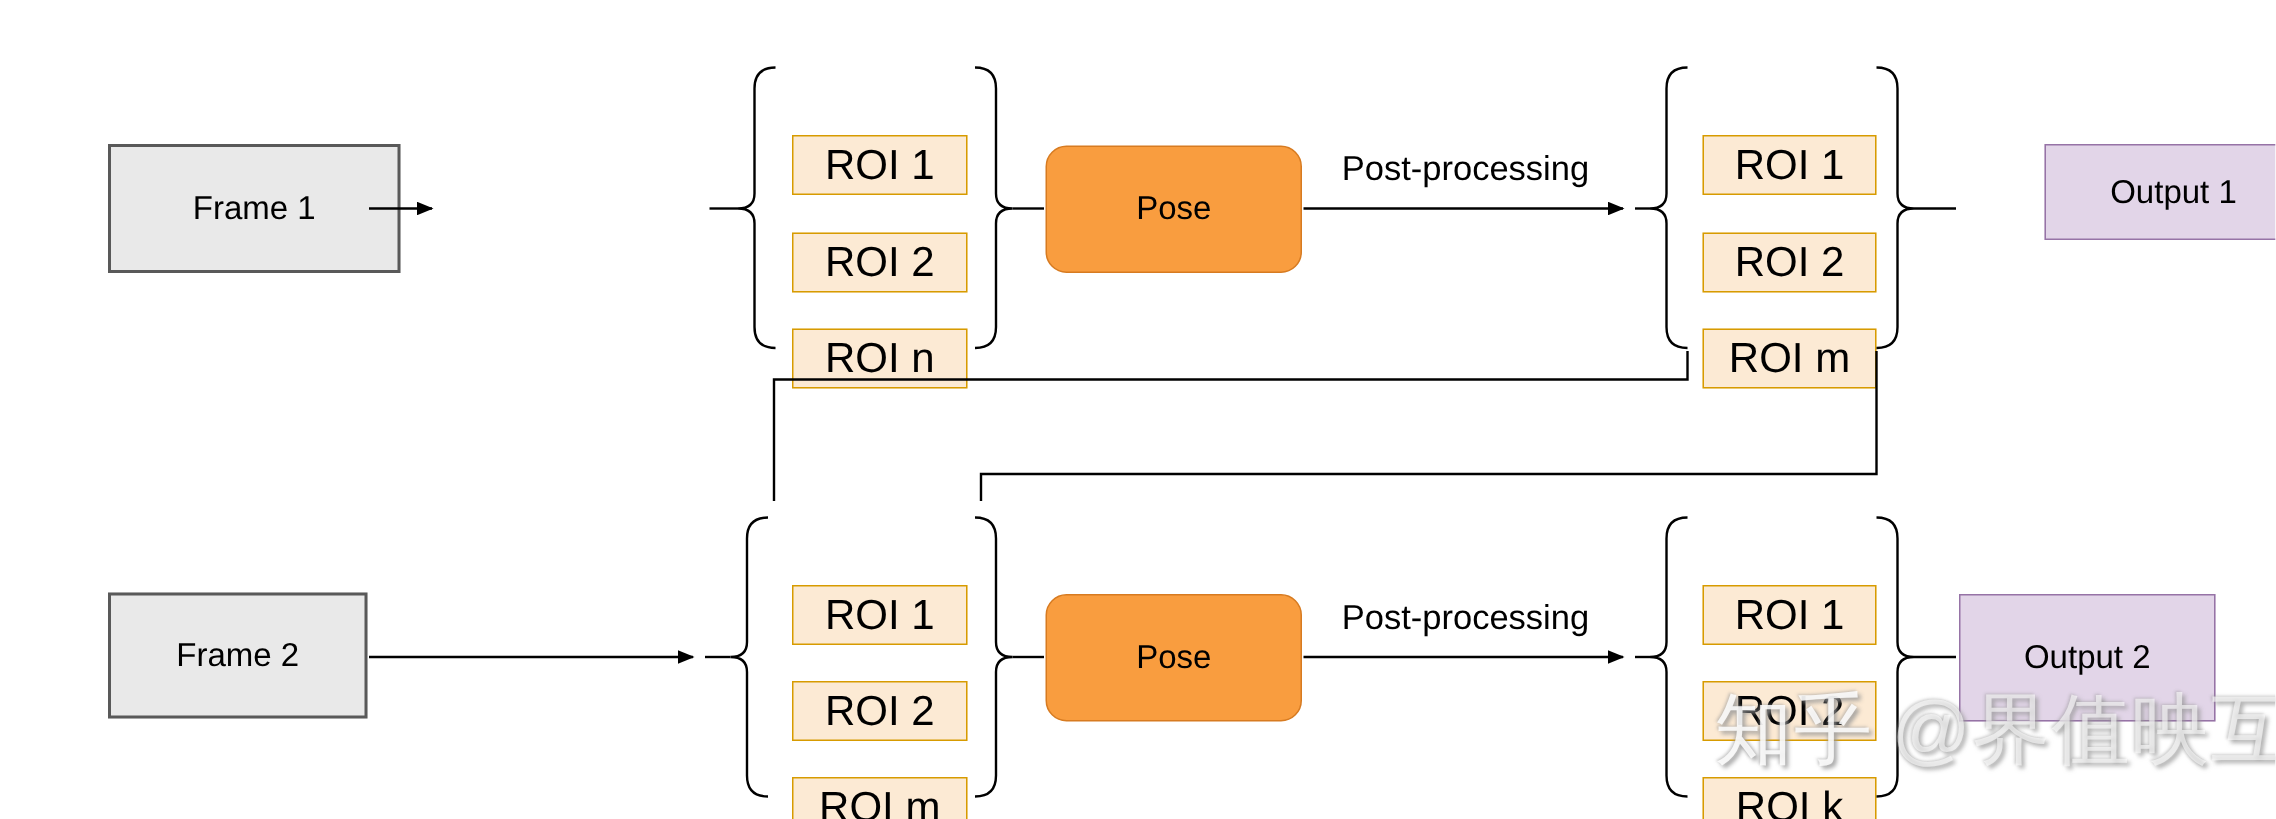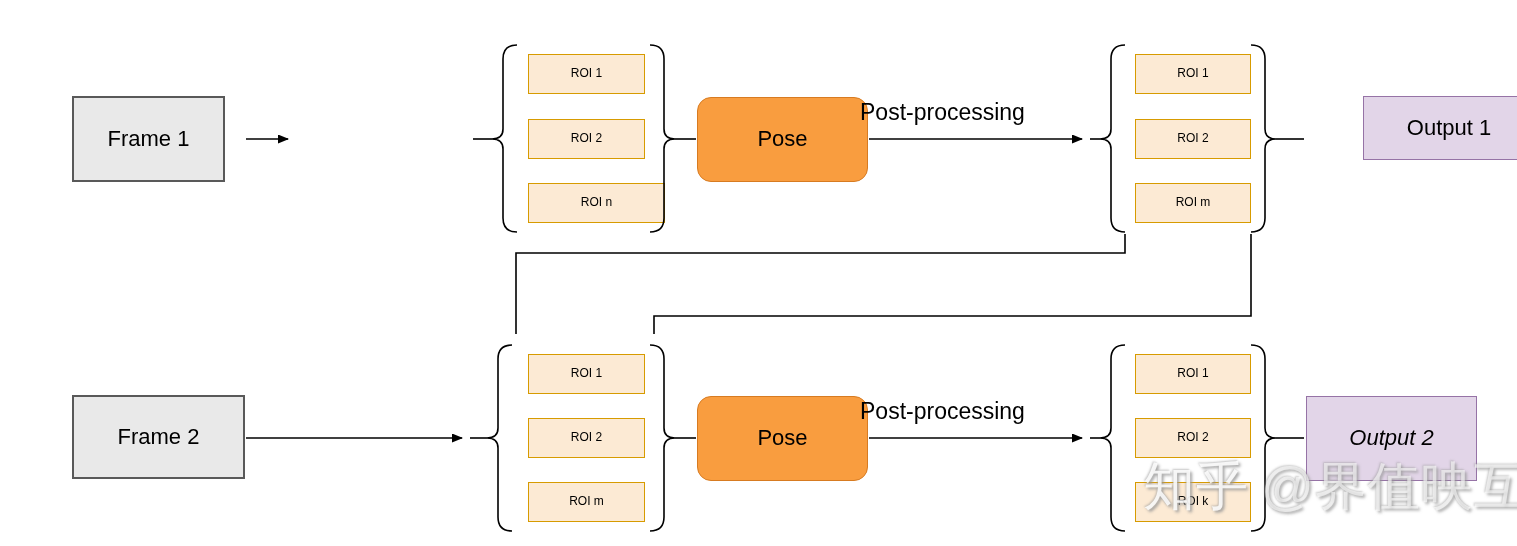--- a/index.html
+++ b/index.html
@@ -8,23 +8,23 @@
     font-family:"Liberation Sans", sans-serif;color:#000;
   }
   .box{
     position:absolute;display:flex;align-items:center;justify-content:center;
     box-sizing:border-box;font-size:22px;line-height:1.1;text-align:center;z-index:1;
   }
   .frame{background:var(--frame-fill);border:2px solid var(--frame-stroke);}
   .detection{background:var(--detection-fill);border:1.6px solid var(--detection-stroke);border-radius:14px;}
   .pose{background:var(--pose-fill);border:1.6px solid var(--pose-stroke);border-radius:14px;}
   .output{background:var(--output-fill);border:1.6px solid var(--output-stroke);}
-  .roi{background:var(--roi-fill);border:1.5px solid var(--roi-stroke);font-size:12px;}
+  .roi{background:var(--roi-fill);border:1.5px solid var(--roi-stroke);font-size:28px;margin-top:36px;}
   .flow-label{
-    position:absolute;font-size:23px;text-align:left;z-index:1;white-space:nowrap;
+    position:absolute;font-size:23px;text-align:center;z-index:1;white-space:nowrap;
   }
   svg.connectors{position:absolute;left:0;top:0;z-index:2;pointer-events:none;}
   svg.connectors path{stroke:var(--line);stroke-width:1.6;fill:none;}
   .watermark{
     position:absolute;left:1143px;top:452px;z-index:5;font-size:52px;
     white-space:nowrap;letter-spacing:1px;font-weight:400;
   }
   .watermark .brand{
     color:rgba(255,255,255,0.85);
     text-shadow:2px 2px 3px rgba(150,150,150,0.85), -1px -1px 2px rgba(150,150,150,0.5);
@@ -68,26 +68,26 @@
     <path d="M 869 438 L 1082 438" marker-end="url(#arrow)"></path>
     <path d="M 1090 438 L 1100 438"></path>
     <path d="M 1276 438 L 1304 438"></path>
 
     <path d="M 512 345 Q 498 345 498 359 L 498 428 Q 498 438 487 438 Q 498 438 498 448 L 498 517 Q 498 531 512 531"></path>
     <path d="M 650 345 Q 664 345 664 359 L 664 428 Q 664 438 675 438 Q 664 438 664 448 L 664 517 Q 664 531 650 531"></path>
     <path d="M 1125 345 Q 1111 345 1111 359 L 1111 428 Q 1111 438 1100 438 Q 1111 438 1111 448 L 1111 517 Q 1111 531 1125 531"></path>
     <path d="M 1251 345 Q 1265 345 1265 359 L 1265 428 Q 1265 438 1276 438 Q 1265 438 1265 448 L 1265 517 Q 1265 531 1251 531"></path>
   </svg>
 
-  <div class="box frame" style="left:72px;top:96px;width:153px;height:86px;">Frame 1</div>
+  <div class="box frame" style="left:72px;top:96px;width:195px;height:86px;">Frame 1</div>
 
 
   <div class="box roi" style="left:528px;top:54px;width:117px;height:40px;">ROI 1</div>
   <div class="box roi" style="left:528px;top:119px;width:117px;height:40px;">ROI 2</div>
-  <div class="box roi" style="left:528px;top:183px;width:137px;height:40px;">ROI n</div>
+  <div class="box roi" style="left:528px;top:183px;width:117px;height:40px;">ROI n</div>
 
   <div class="box pose" style="left:697px;top:97px;width:171px;height:85px;">Pose</div>
 
   <div class="flow-label" style="left:860px;top:99px;width:234px;">Post-processing</div>
 
   <div class="box roi" style="left:1135px;top:54px;width:116px;height:40px;">ROI 1</div>
   <div class="box roi" style="left:1135px;top:119px;width:116px;height:40px;">ROI 2</div>
   <div class="box roi" style="left:1135px;top:183px;width:116px;height:40px;">ROI m</div>
 
   <div class="box output" style="left:1363px;top:96px;width:172px;height:64px;">Output 1</div>
@@ -100,19 +100,19 @@
   <div class="box roi" style="left:528px;top:482px;width:117px;height:40px;">ROI m</div>
 
   <div class="box pose" style="left:697px;top:396px;width:171px;height:85px;">Pose</div>
 
   <div class="flow-label" style="left:860px;top:398px;width:234px;">Post-processing</div>
 
   <div class="box roi" style="left:1135px;top:354px;width:116px;height:40px;">ROI 1</div>
   <div class="box roi" style="left:1135px;top:418px;width:116px;height:40px;">ROI 2</div>
   <div class="box roi" style="left:1135px;top:482px;width:116px;height:40px;">ROI k</div>
 
-  <div class="box output" style="left:1306px;top:396px;width:171px;height:85px;font-style:italic;">Output 2</div>
+  <div class="box output" style="left:1306px;top:396px;width:171px;height:85px;">Output 2</div>
 
   <div class="watermark">
     <span class="brand">知乎</span><span class="handle">@界值映互</span>
   </div>
 
 </div>
 
 </body></html>

